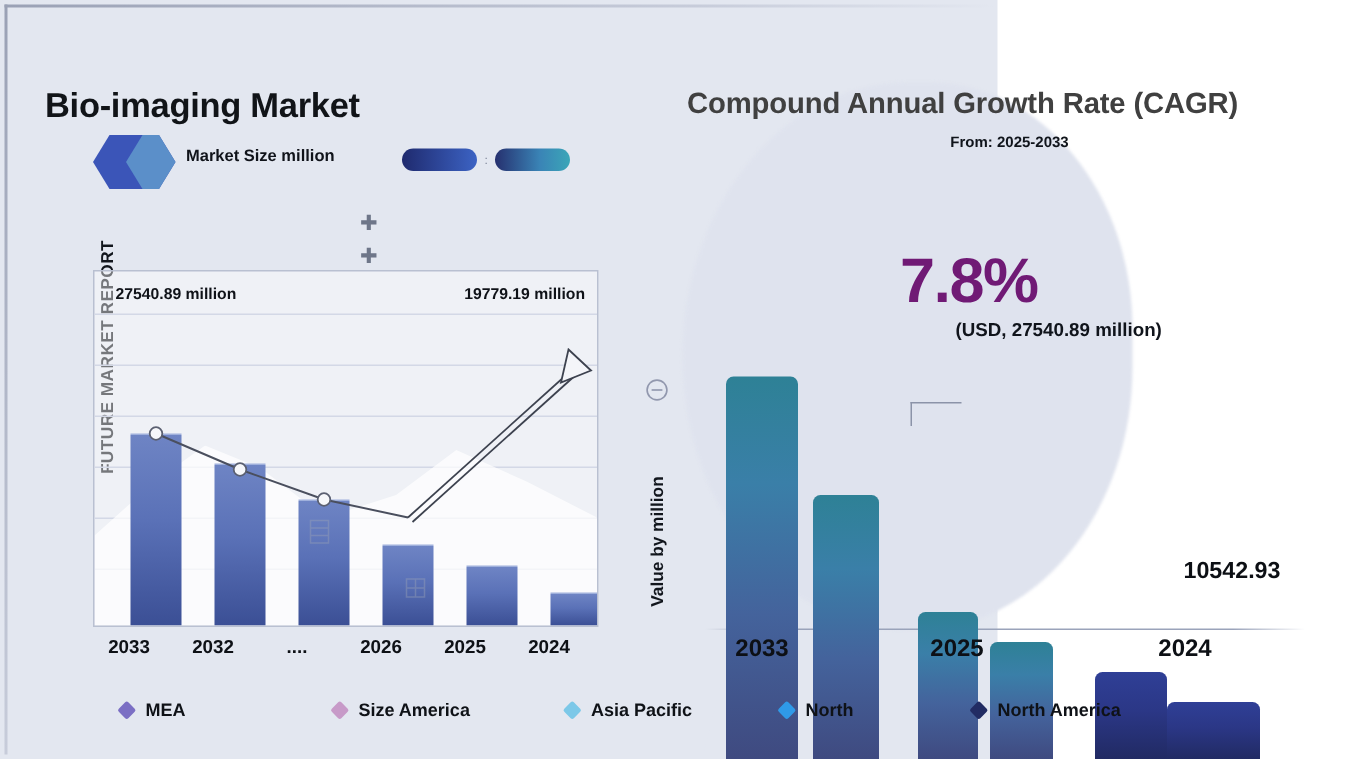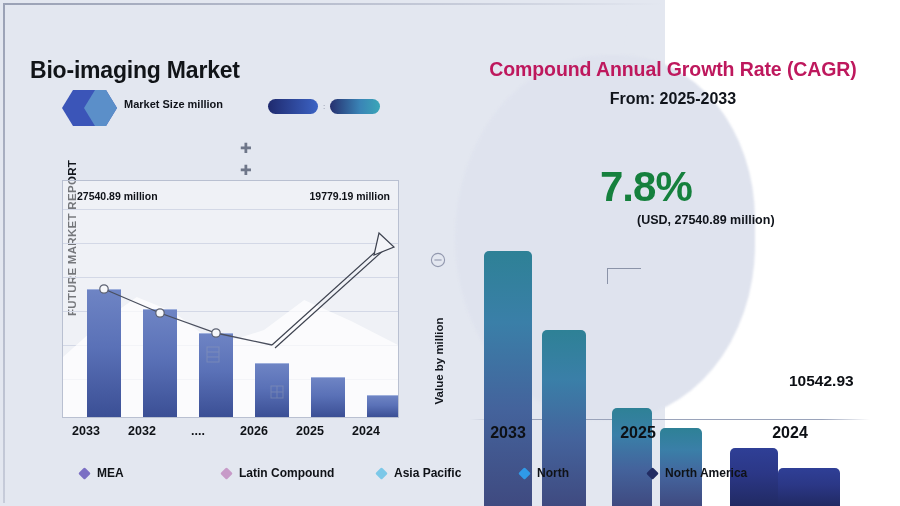--- a/index.html
+++ b/index.html
@@ -91,30 +91,30 @@
   }
   .xlab-l {
     position:absolute; top:424px; width:46px; text-align:center;
     font-size:12.5px; font-weight:bold; color:#0e1116;
   }
   .minus-ico { position:absolute; left:430px; top:252px; }
   .wm { position:absolute; opacity:0.42; }
 
   
   .right-title {
-    position:absolute; left:458px; top:58px; width:430px; text-align:center;
-    font-size:19.5px; font-weight:bold; color:#be185d; letter-spacing:-0.1px;
+    position:absolute; left:458px; top:58px; width:430px; 
+    font-size:19.5px; font-weight:bold; color:#404040; letter-spacing:-0.1px;
   }
   .right-sub {
     position:absolute; left:458px; top:90px; width:430px; text-align:center;
-    font-size:16px; font-weight:bold; color:#10141b;
+    font-size:10px; font-weight:bold; color:#10141b;
   }
   .cagr-val {
     position:absolute; left:600px; top:163px;
-    font-size:42px; font-weight:bold; color:#15803d; letter-spacing:-1px;
+    font-size:42px; font-weight:bold; color:#701a75; letter-spacing:-1px;
   }
   .cagr-note {
     position:absolute; left:637px; top:213px;
     font-size:12.5px; font-weight:bold; color:#10141b;
   }
   .ylabel-right {
     position:absolute; left:379px; top:355px; width:120px; text-align:center;
     transform:rotate(-90deg);
     font-size:11.5px; font-weight:bold; color:#12161d;
   }
@@ -254,21 +254,21 @@
   <div class="xlab-r" style="left:608px; width:60px;">2025</div>
   <div class="xlab-r" style="left:760px; width:60px;">2024</div>
 
   <div class="legend-row">
     <div class="lg" style="left:0px">
       <span class="dot" style="background:#7b6fc4"></span>
       <span class="txt">MEA</span>
     </div>
     <div class="lg" style="left:142px">
       <span class="dot" style="background:#c79ac8"></span>
-      <span class="txt">Latin Compound</span>
+      <span class="txt">Size America</span>
     </div>
     <div class="lg" style="left:297px">
       <span class="dot" style="background:#7cc8e8"></span>
       <span class="txt">Asia Pacific</span>
     </div>
     <div class="lg" style="left:440px">
       <span class="dot" style="background:#2f9ae8"></span>
       <span class="txt">North</span>
     </div>
     <div class="lg" style="left:568px">

